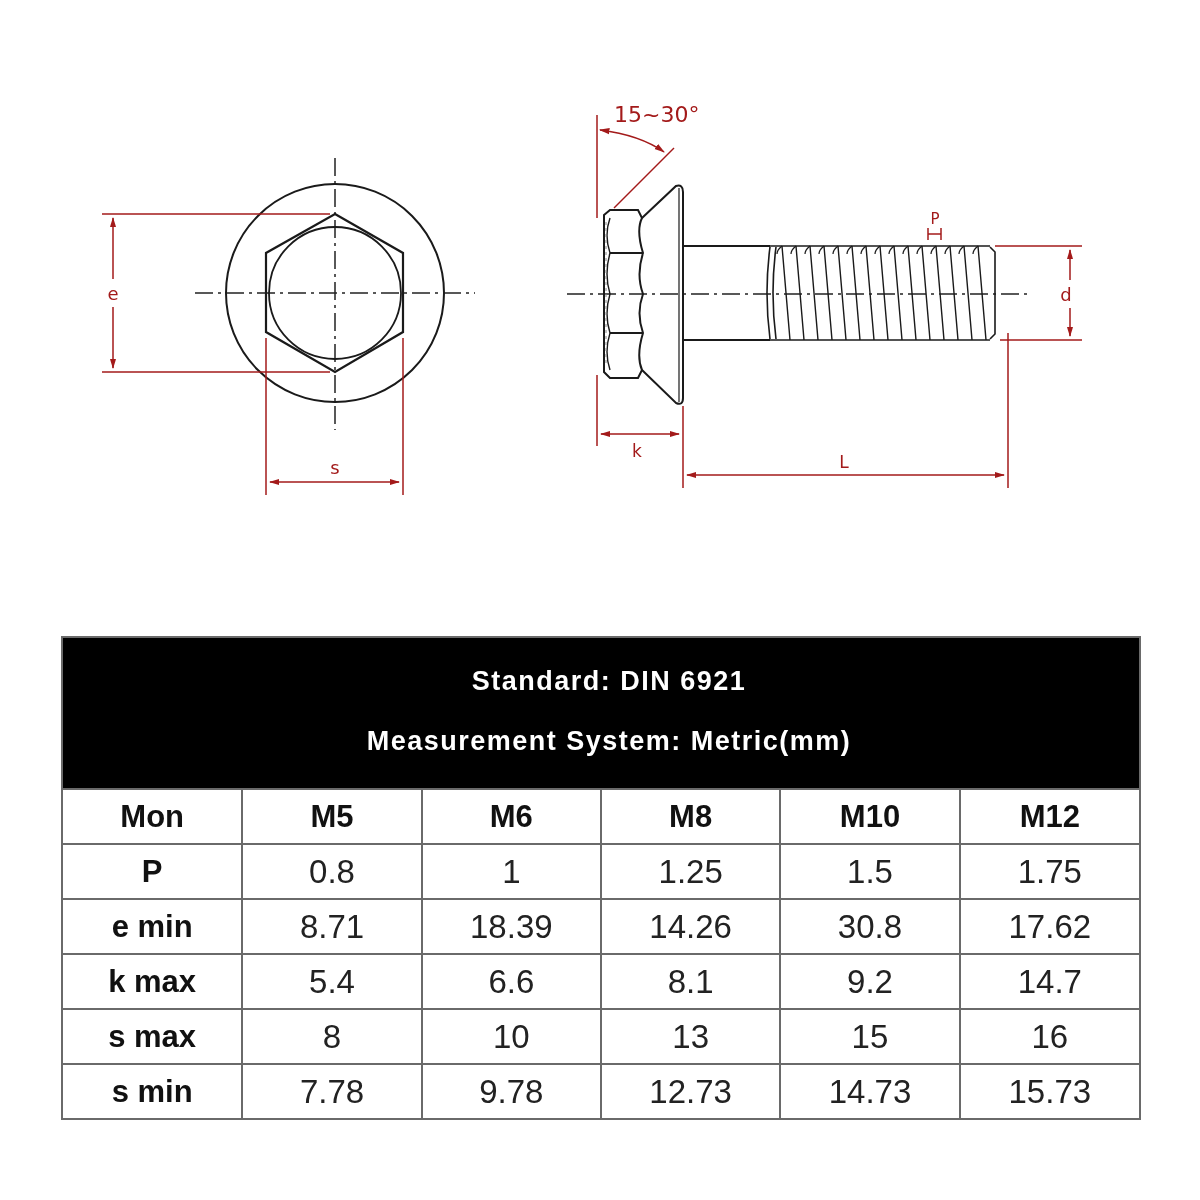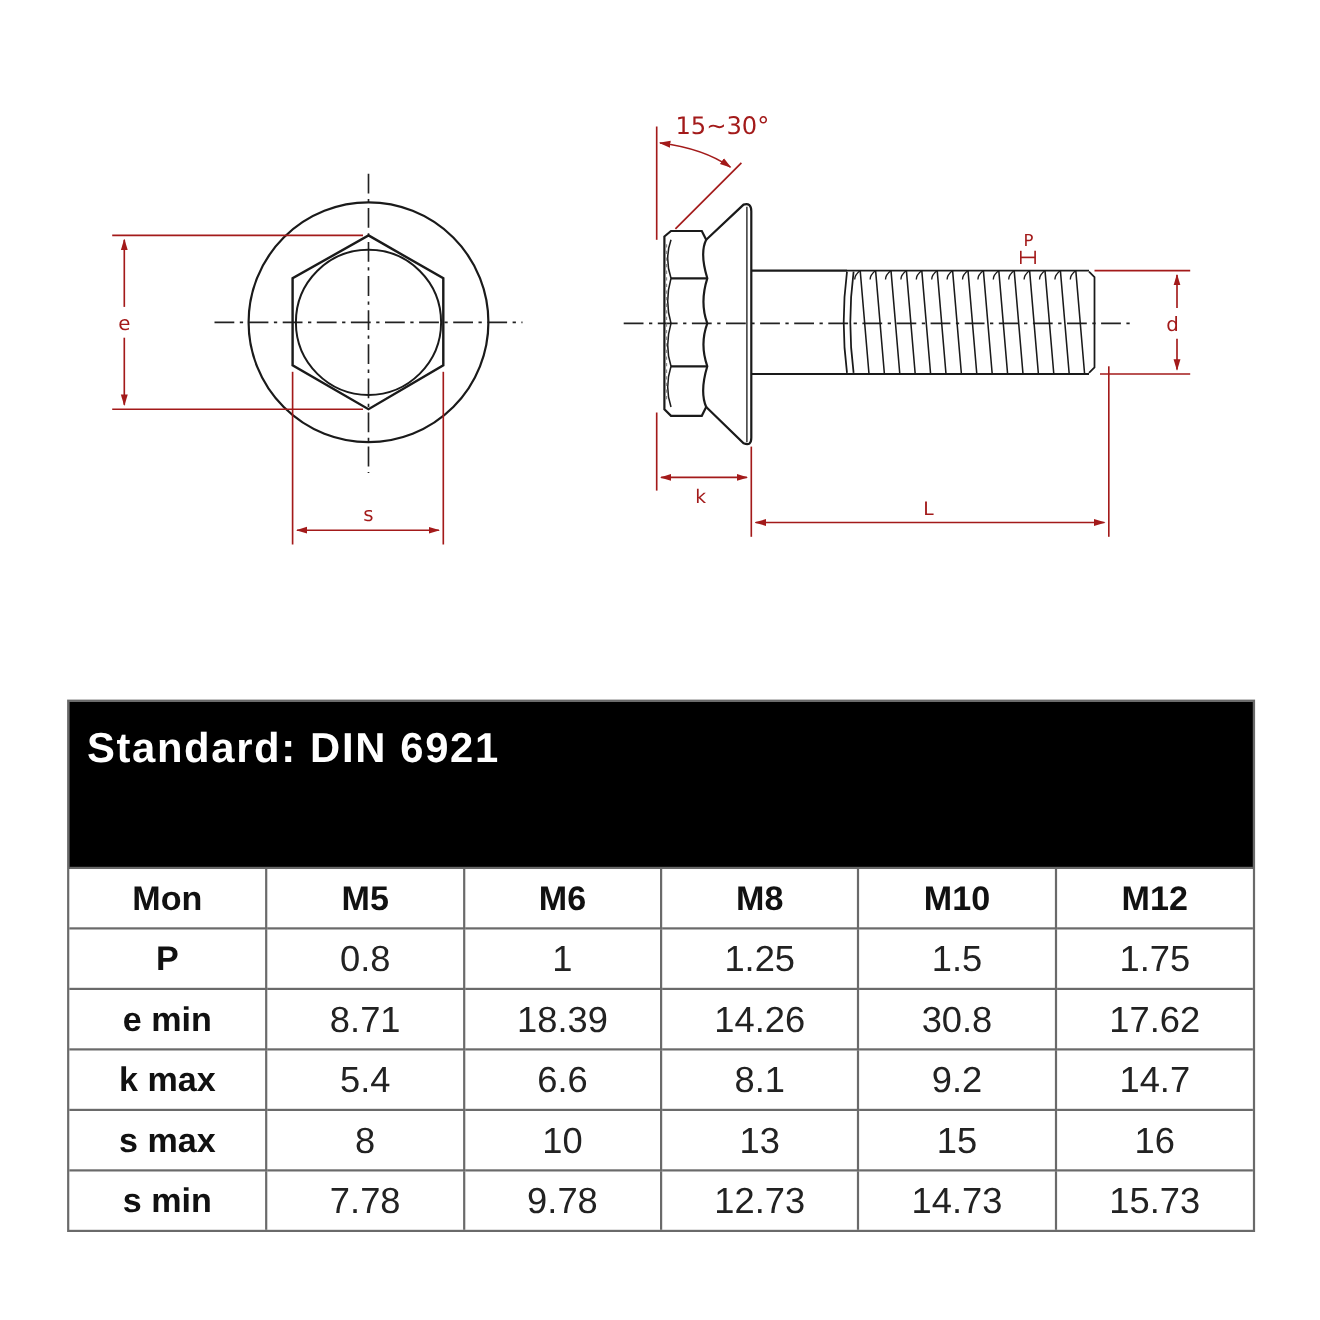--- a/index.html
+++ b/index.html
@@ -1,21 +1,21 @@
 <!DOCTYPE html>
 <html><head>
 <meta charset="utf-8">
 <style>
   html, body { margin: 0; padding: 0; background: #ffffff; }
   body { width: 1200px; height: 1200px; position: relative; overflow: hidden; font-family: "Liberation Sans", sans-serif; }
   .drawing { position: absolute; left: 0; top: 0; width: 1200px; height: 600px; }
   .dim-label { font-family: "DejaVu Sans", sans-serif; fill: #a31a1a; }
   .spec-table { position: absolute; left: 61px; top: 636px; width: 1080px; border: 2px solid #6a6a6a; box-sizing: border-box; }
   .table-header { background: #000; height: 152px; padding-left: 16px; box-sizing: border-box; border-bottom: 2px solid #6a6a6a; }
-  .table-header .line { color: #fff; font-weight: bold; font-size: 38px; letter-spacing: 1.5px; line-height: 38px; }
+  .table-header .line { color: #fff; font-weight: bold; font-size: 27px; letter-spacing: 1.5px; line-height: 38px; text-align: center; }
   .table-header .l1 { padding-top: 24px; }
   .table-header .l2 { padding-top: 22px; }
   table { border-collapse: collapse; width: 100%; table-layout: fixed; }
   td { border: 2px solid #6a6a6a; height: 53px; text-align: center; vertical-align: middle; font-size: 33px; color: #111; padding: 0; }
   tr:first-child td { border-top: none; border-radius: 19px; }
   tr td:first-child { border-left: none; }
   tr td:last-child { border-right: none; }
   tr:last-child td { border-bottom: none; }
   td.head { font-weight: bold; font-size: 31px; }
   td.val { font-weight: normal; color: #222; }
@@ -106,20 +106,21 @@
 
     <line x1="1008" y1="333" x2="1008" y2="488" stroke="#a31a1a" stroke-width="1.5"></line>
     <line x1="687" y1="475" x2="1004" y2="475" stroke="#a31a1a" stroke-width="1.5" marker-start="url(#arr)" marker-end="url(#arr)"></line>
     <text class="dim-label" x="844" y="468" font-size="17" text-anchor="middle">L</text>
   </g>
 </svg>
 
 <div class="spec-table">
   <div class="table-header">
     <div class="line l1">Standard: DIN 6921</div>
+    <div class="line l2">Measurement System: Metric(mm)</div>
   </div>
   <table>
     <tbody>
         <tr>
       <td class="head">Mon</td>
       <td class="head">M5</td>
       <td class="head">M6</td>
       <td class="head">M8</td>
       <td class="head">M10</td>
       <td class="head">M12</td>

